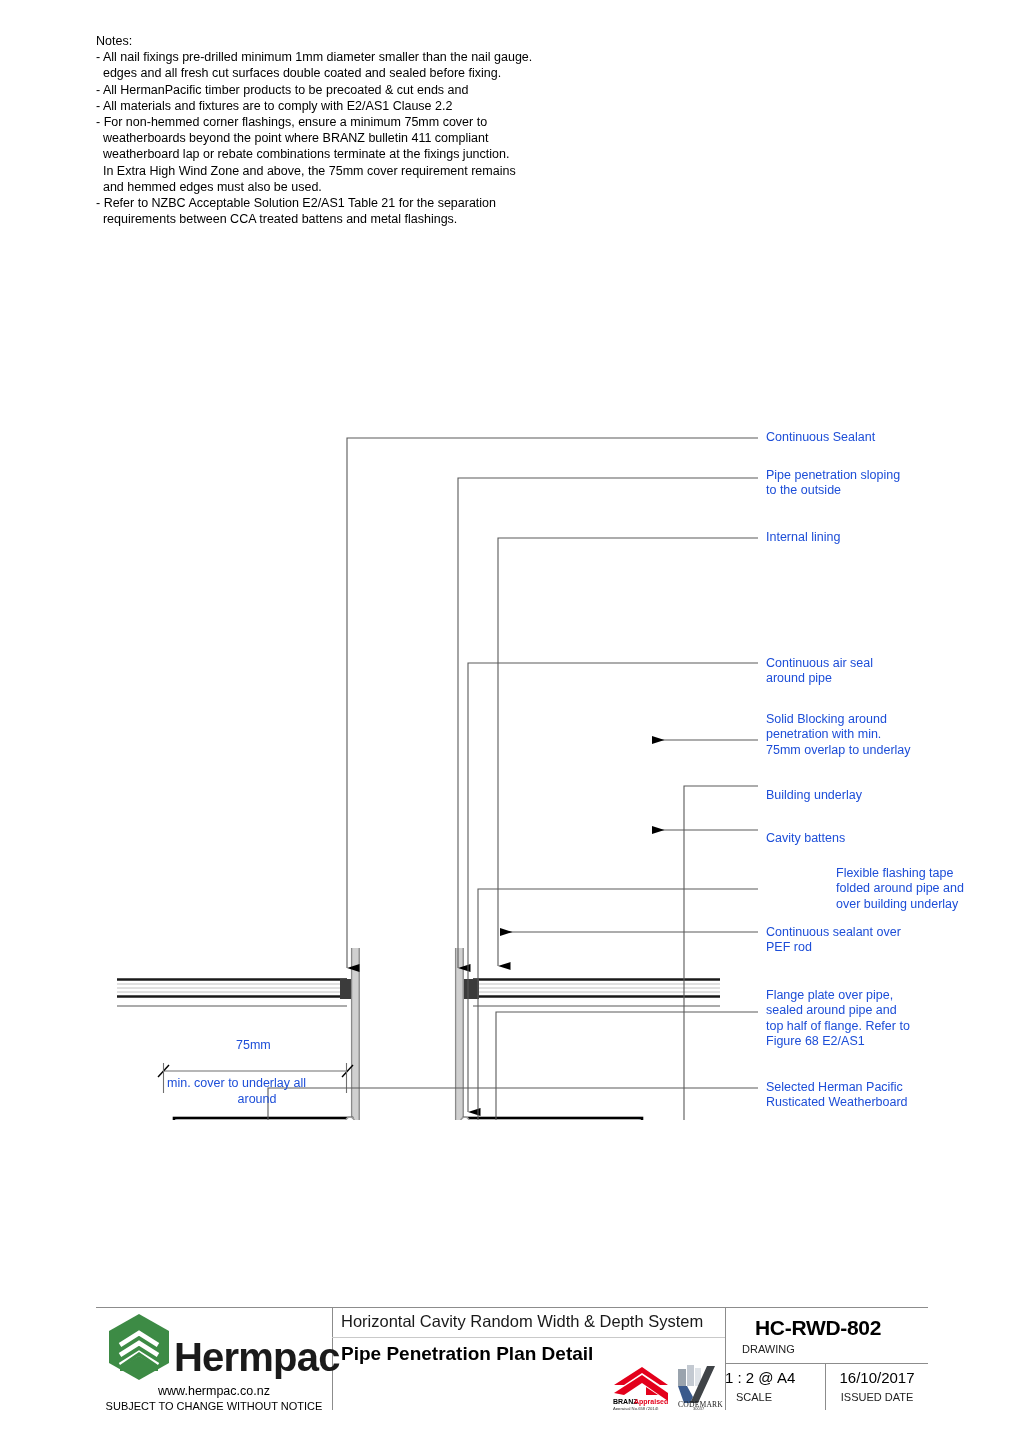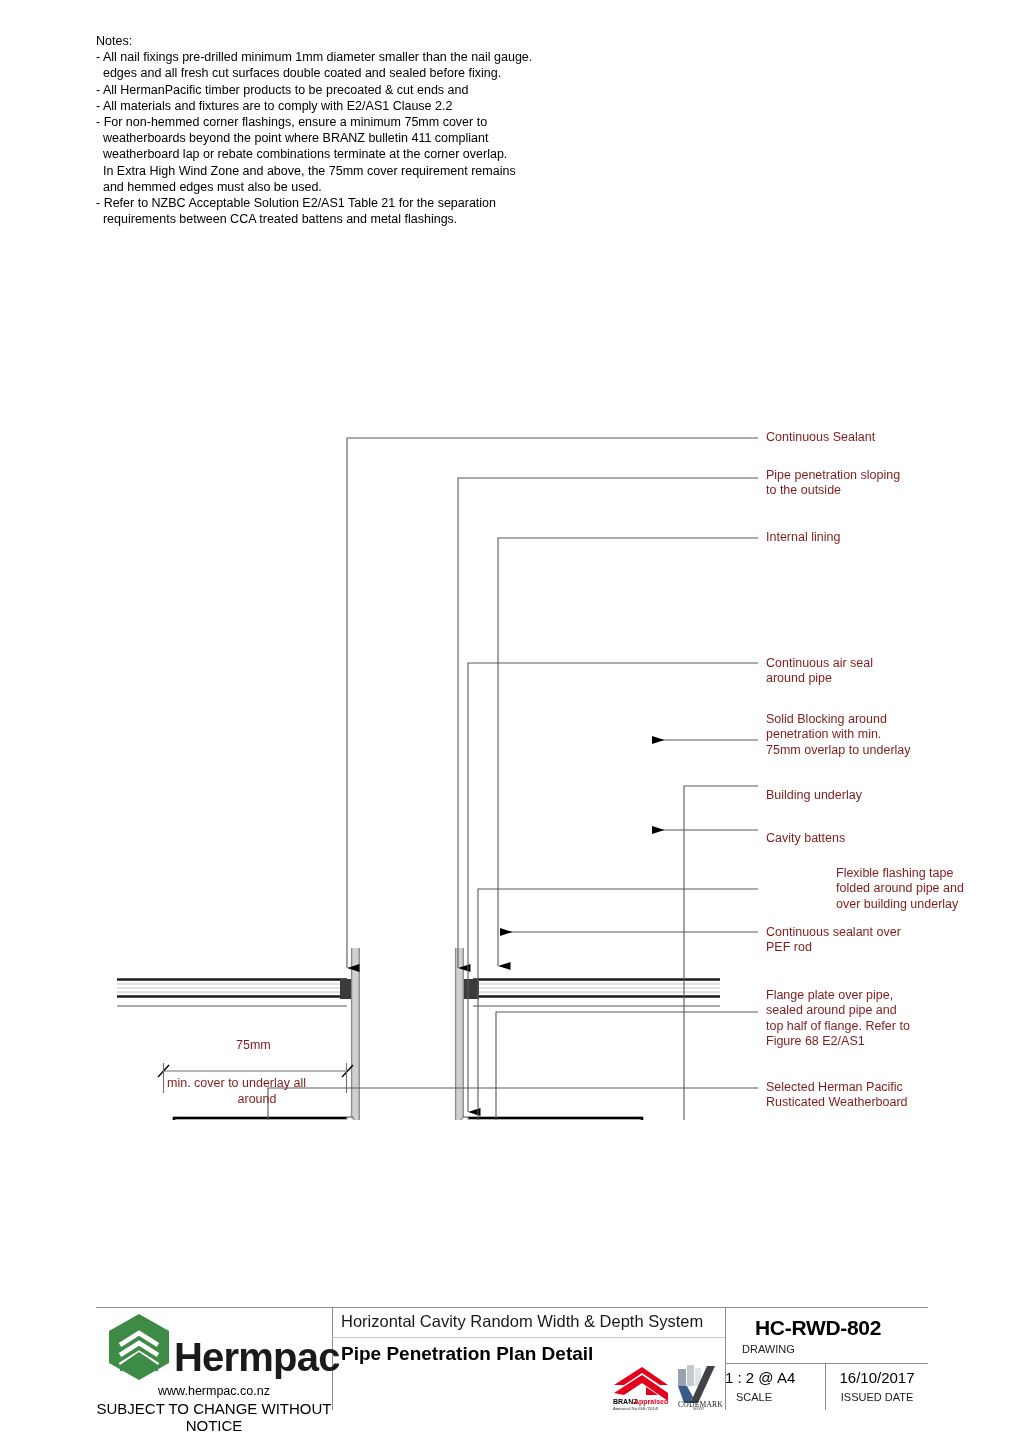--- a/index.html
+++ b/index.html
@@ -10,38 +10,38 @@
   
   #notes{position:absolute;left:96px;top:33px;width:620px;}
   #notes .note-title{font-size:12.5px;line-height:16.2px;}
   #notes .note-line{font-size:12.5px;line-height:16.2px;white-space:pre;}
 
   
   #drawing{position:absolute;left:0;top:410px;width:1024px;height:710px;}
   #drawing svg{display:block;}
 
   
-  .anno{position:absolute;font-size:12.5px;line-height:15.4px;color:#7f1d1d;white-space:pre;}
+  .anno{position:absolute;font-size:12.5px;line-height:15.4px;color:#1d4ed8;white-space:pre;}
 
   
   #titleblock{position:absolute;left:96px;top:1307px;width:832px;height:103px;}
   #tb-rule-top{position:absolute;left:0;top:0;width:832px;height:1px;background:#8c8c8c;}
   #tb-vline-1{position:absolute;left:236px;top:1px;width:1px;height:102px;background:#8c8c8c;}
   #tb-vline-2{position:absolute;left:629px;top:1px;width:1px;height:102px;background:#8c8c8c;}
   #tb-vline-3{position:absolute;left:729px;top:56px;width:1px;height:47px;background:#8c8c8c;}
   #tb-hline-mid{position:absolute;left:629px;top:56px;width:203px;height:1px;background:#8c8c8c;}
   #tb-hline-titles{position:absolute;left:236px;top:30px;width:393px;height:1px;background:#c9c9c9;}
 
   
   #logo-block{position:absolute;left:0;top:4px;width:236px;height:99px;}
   #logo-mark{position:absolute;left:9px;top:2px;width:68px;height:68px;}
   #logo-word{position:absolute;left:78px;top:24px;font-size:40px;font-weight:bold;
               letter-spacing:-0.8px;color:#1a1a1a;}
   #logo-url{position:absolute;left:0;top:73px;width:236px;text-align:center;font-size:12.5px;}
-  #logo-sub{position:absolute;left:0;top:89px;width:236px;text-align:center;font-size:15px;}
+  #logo-sub{position:absolute;left:0;top:89px;width:236px;text-align:center;font-size:11px;}
 
   
   #tb-sys{position:absolute;left:245px;top:5px;font-size:16.5px;color:#1a1a1a;}
   #tb-detail{position:absolute;left:245px;top:36px;font-size:19px;font-weight:bold;color:#000;}
 
   
   #certs{position:absolute;left:516px;top:56px;width:113px;height:47px;}
   #branz{position:absolute;left:0;top:0;width:58px;height:47px;}
   #codemark{position:absolute;left:62px;top:0px;width:51px;height:47px;}
 
@@ -58,21 +58,21 @@
 <body>
 
 <div id="notes">
   <div class="note-title">Notes:</div>
   <div class="note-line">- All nail fixings pre-drilled minimum 1mm diameter smaller than the nail gauge.</div>
   <div class="note-line">  edges and all fresh cut surfaces double coated and sealed before fixing.</div>
   <div class="note-line">- All HermanPacific timber products to be precoated &amp; cut ends and</div>
   <div class="note-line">- All materials and fixtures are to comply with E2/AS1 Clause 2.2</div>
   <div class="note-line">- For non-hemmed corner flashings, ensure a minimum 75mm cover to</div>
   <div class="note-line">  weatherboards beyond the point where BRANZ bulletin 411 compliant</div>
-  <div class="note-line">  weatherboard lap or rebate combinations terminate at the corner overlap.</div>
+  <div class="note-line">  weatherboard lap or rebate combinations terminate at the fixings junction.</div>
   <div class="note-line">  In Extra High Wind Zone and above, the 75mm cover requirement remains</div>
   <div class="note-line">  and hemmed edges must also be used.</div>
   <div class="note-line">- Refer to NZBC Acceptable Solution E2/AS1 Table 21 for the separation</div>
   <div class="note-line">  requirements between CCA treated battens and metal flashings.</div>
 </div>
 
 <div id="drawing">
 <svg width="1024" height="710" viewBox="0 0 1024 710" xmlns="http://www.w3.org/2000/svg">
   <defs>
     <pattern id="hatch45" width="7" height="7" patternTransform="rotate(45)" patternUnits="userSpaceOnUse">

